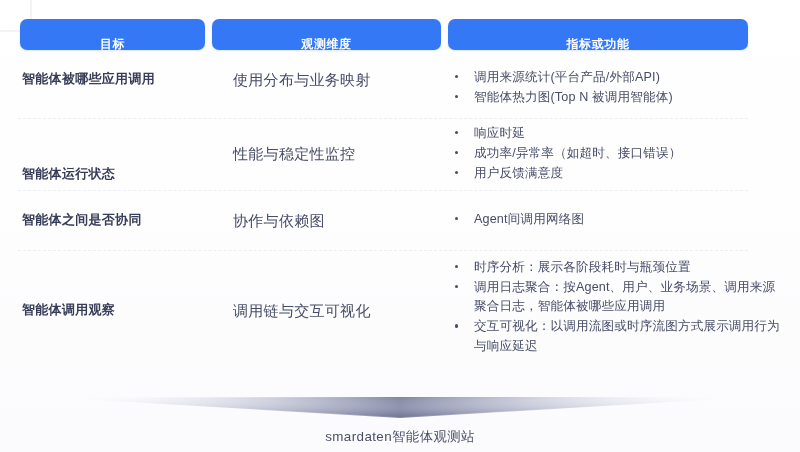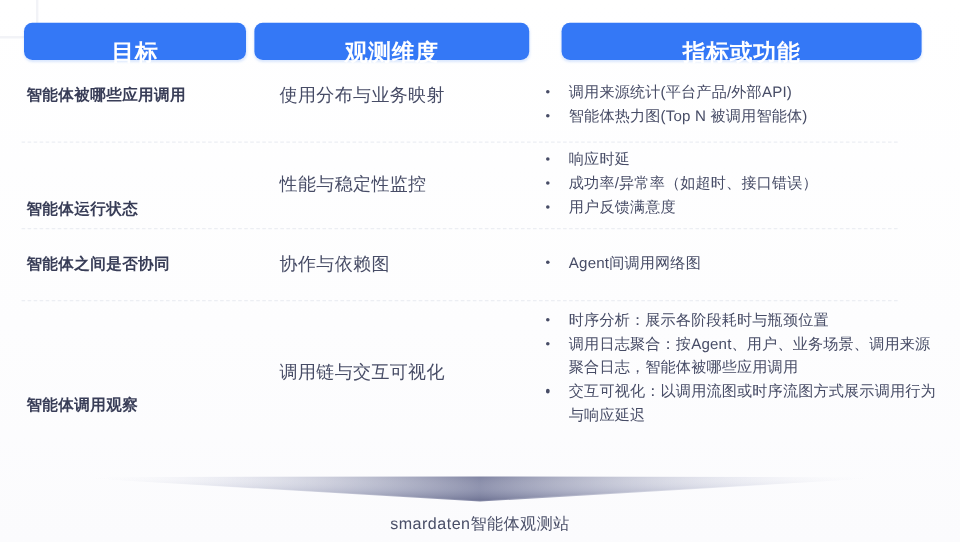--- a/index.html
+++ b/index.html
@@ -53,31 +53,31 @@
     border-radius: 7px;
     background: #3478f6;
     display: flex;
     align-items: center;
     justify-content: center;
     box-shadow: 0 1px 2px rgba(52,120,246,0.18);
   }
 
   .pill-label {
     color: #ffffff;
-    font-size: 19px;
+    font-size: 12px;
     font-weight: bold;
     letter-spacing: 0.6px;
     line-height: 1;
     white-space: nowrap;
     margin-top: 19px;
   }
 
   .pill-0 { left: 20px;  width: 185px; }
   .pill-1 { left: 212px; width: 229px; }
-  .pill-2 { left: 468px; width: 300px; }
+  .pill-2 { left: 448px; width: 300px; }
 
   
   .rows {
     position: absolute;
     left: 0;
     top: 58px;
     width: 800px;
   }
 
   .row {
@@ -274,21 +274,21 @@
             </ul>
           </div>
         </div>
         <div class="divider" style="top:60px;"></div>
       </div>
     </div>
 
     <div class="row band-3">
       <div class="row-inner">
         <div class="vcenter">
-          <div class="cell-goal" style="top:-9px;margin-top:28px;">智能体调用观察</div>
+          <div class="cell-goal" style="top:-9px;">智能体调用观察</div>
           <div class="cell-dim" style="top:-9px;">调用链与交互可视化</div>
           <div class="cell-metrics" style="top:-52px;">
             <ul class="metric-list">
               <li class="metric-item">
                 <span class="metric-bullet"></span>
                 <span>时序分析：展示各阶段耗时与瓶颈位置</span>
               </li>
               <li class="metric-item">
                 <span class="metric-bullet"></span>
                 <span>调用日志聚合：按Agent、用户、业务场景、调用来源聚合日志，智能体被哪些应用调用</span>

